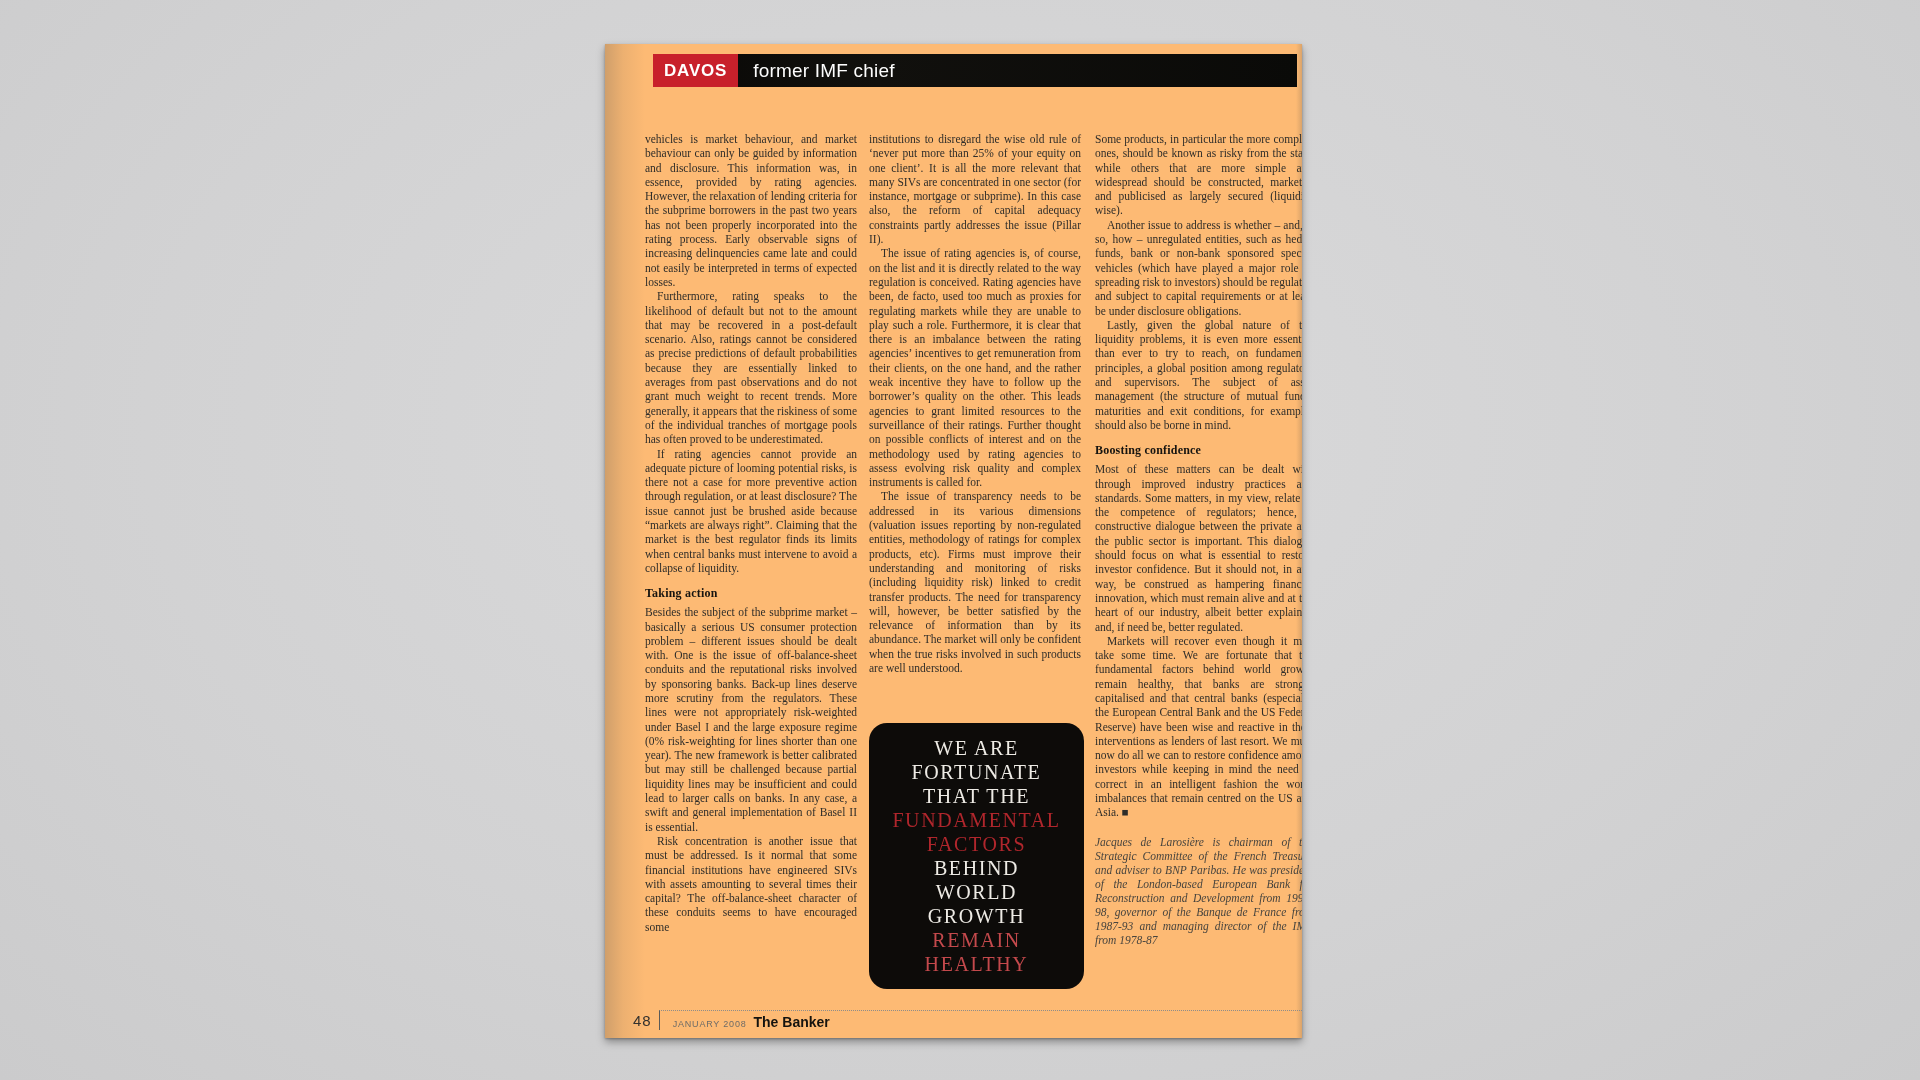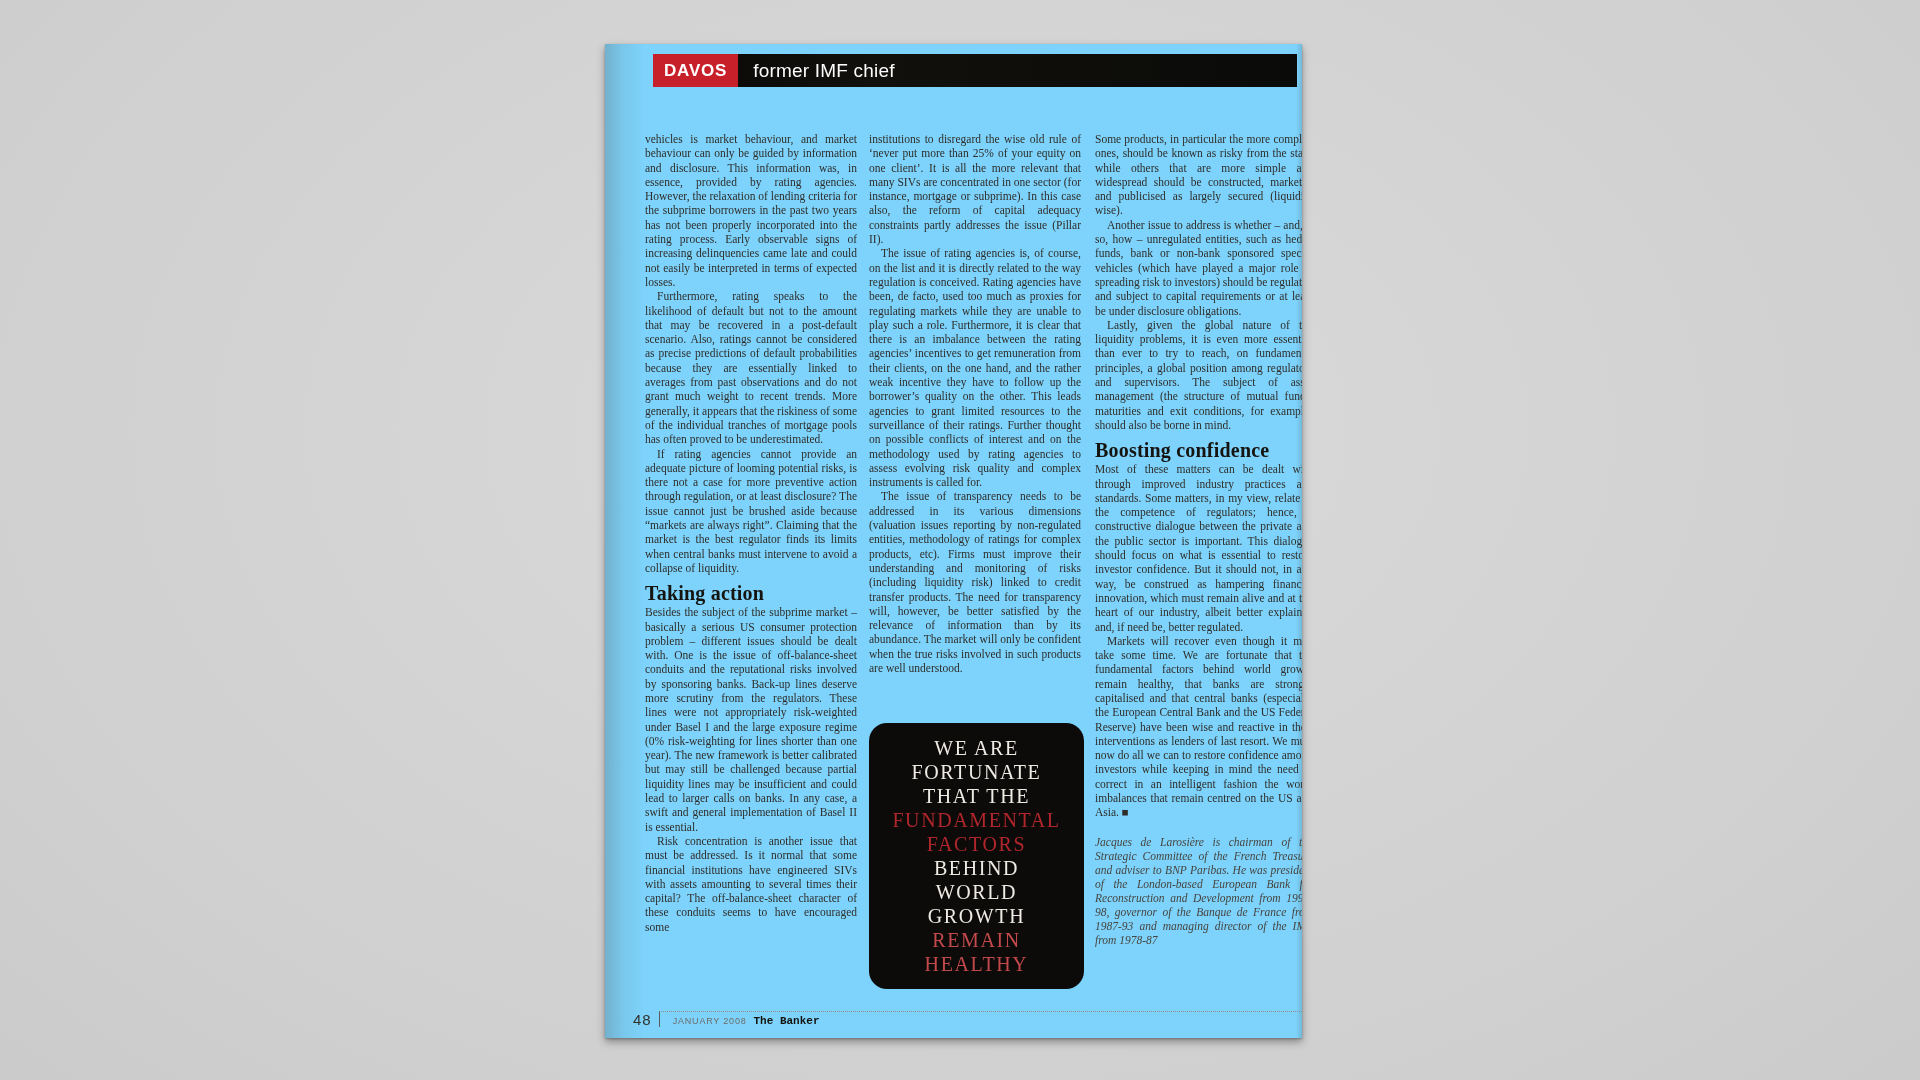--- a/index.html
+++ b/index.html
@@ -3,21 +3,21 @@
 <meta charset="utf-8">
 <style>
   html,body{margin:0;padding:0;}
   body{
     width:1920px;height:1080px;overflow:hidden;position:relative;
     background:radial-gradient(ellipse at 50% 40%, #dadadb 0%, #d2d2d3 60%, #cbcbcc 100%);
     font-family:"Liberation Serif", serif;
   }
   .page{
     position:absolute;left:605px;top:44px;width:697px;height:994px;
-    background:#7dd3fc;overflow:hidden;
+    background:#fdba74;overflow:hidden;
     box-shadow:0 4px 8px rgba(0,0,0,.35), 0 1px 2px rgba(0,0,0,.25);
   }
   .page::before{ 
     content:"";position:absolute;left:0;top:0;bottom:0;width:40px;
     background:linear-gradient(90deg, rgba(90,88,82,.28), rgba(90,88,82,.10) 45%, rgba(90,88,82,0));
     pointer-events:none;z-index:5;
   }
   .page::after{ 
     content:"";position:absolute;right:0;top:0;bottom:0;width:6px;
     background:linear-gradient(270deg, rgba(60,60,60,.18), rgba(60,60,60,0));
@@ -45,21 +45,21 @@
   }
   #col1{left:40px;width:212px;}
   #col2{left:264px;width:212px;}
   #col3{left:490px;width:218px;}
   .col p{margin:0;}
   .col p.cont{text-indent:0;}
   .col p.para{text-indent:12px;}
   .col h3.heading{
     margin:9px 0 3px 0;
     font-family:"Liberation Serif",serif;font-weight:bold;
-    font-size:20px;line-height:18px;color:#161410;letter-spacing:.2px;
+    font-size:12px;line-height:18px;color:#161410;letter-spacing:.2px;
   }
   .quote{
     position:absolute;left:264px;top:679px;width:215px;height:266px;
     background:#0d0b09;box-sizing:border-box;padding:14px 4px;
     display:flex;flex-direction:column;justify-content:center;align-items:center;
     text-align:center;
     border-radius:18px;
   }
   .qline{
     font-family:"Liberation Serif",serif;
@@ -80,21 +80,21 @@
   }
   .frule{
     border-left:1px solid #5a5a58;border-top:1px dotted #8e8d8a;
     width:641px;padding:3px 0 0 13px;
     display:flex;gap:7px;align-items:baseline;
   }
   .issue{
     font-family:"Liberation Sans",sans-serif;font-size:9px;color:#6d6b67;letter-spacing:.8px;
   }
   .pub{
-    font-family:Liberation Mono, monospace;font-weight:bold;font-size:11px;color:#14130f;
+    font-family:Liberation Sans, sans-serif;font-weight:bold;font-size:14px;color:#14130f;
   }
 </style>
 </head>
 <body>
 
 <div class="page">
 
   <div class="header-bar">
     <div class="kicker" style="background: rgb(200, 32, 43);">DAVOS</div>
     <div class="bar-title">former IMF chief</div>

